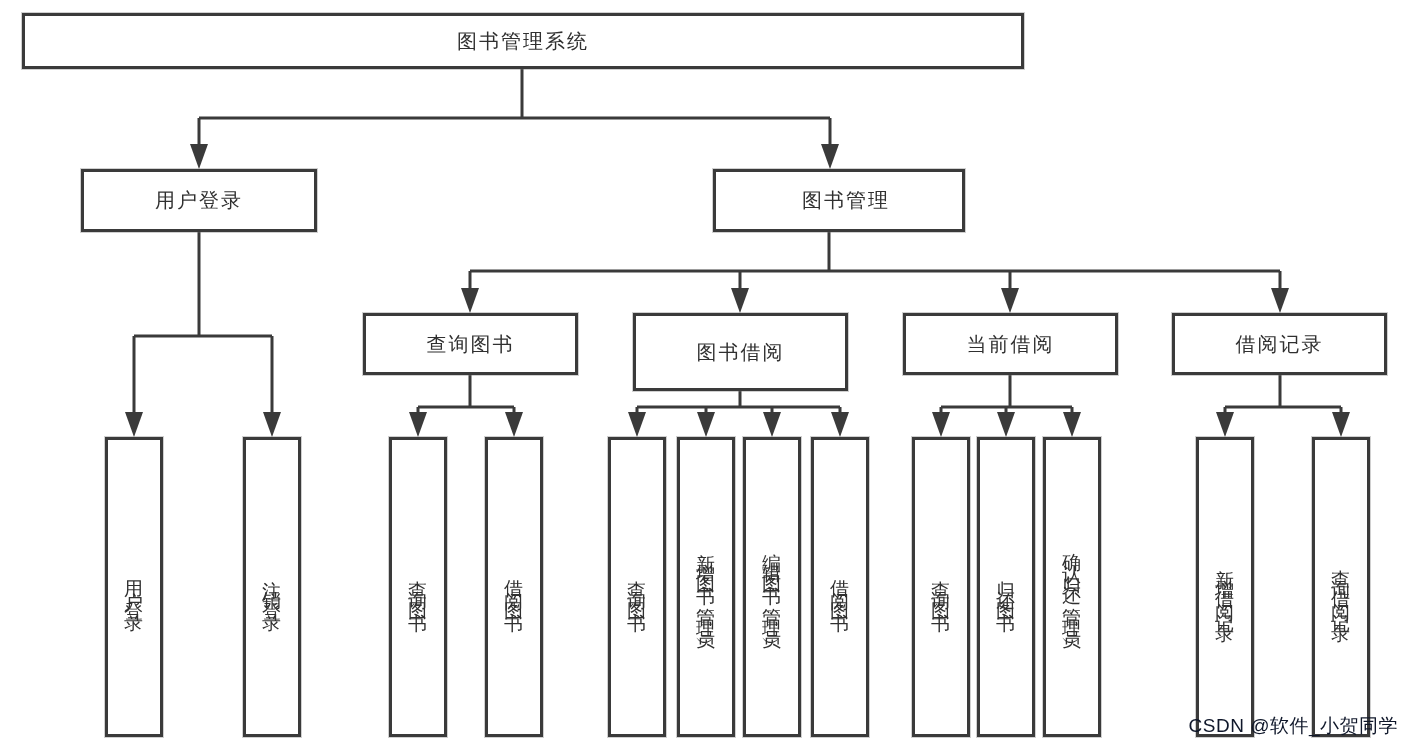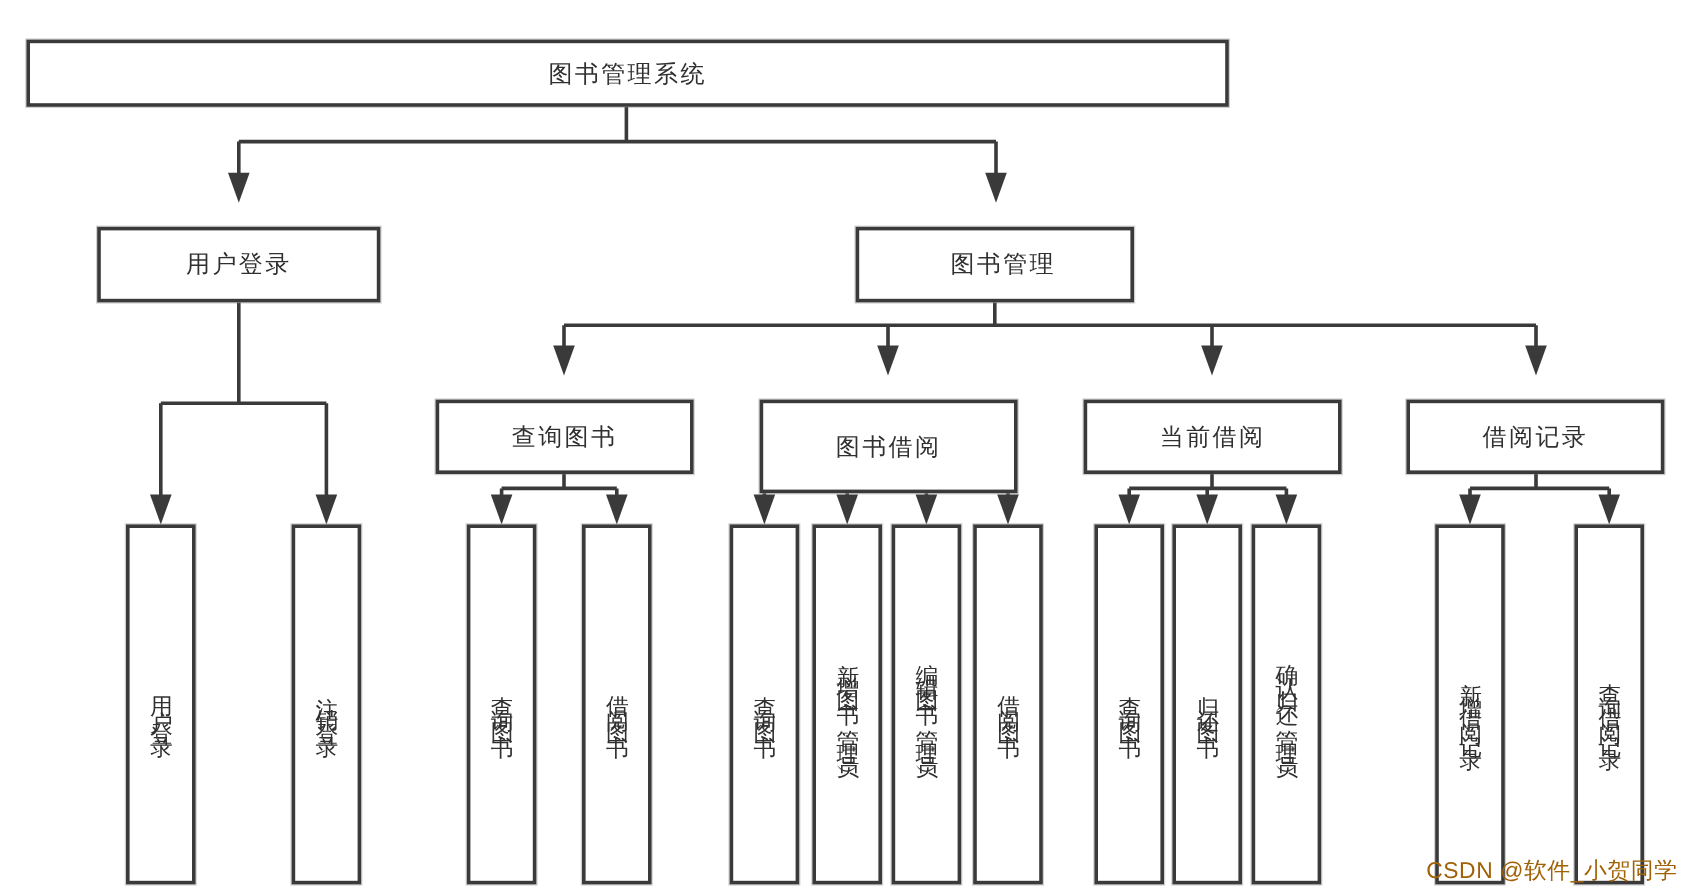--- a/index.html
+++ b/index.html
@@ -26,21 +26,20 @@
     box-sizing: border-box;
     border: 3px solid #3a3a3a;
     background: #ffffff;
     display: flex;
     align-items: center;
     justify-content: center;
     color: #303030;
     font-size: 20px;
     letter-spacing: 2px;
     box-shadow: 0 0 0 1px rgba(120,120,120,0.35);
-    margin-top: 20px;
   }
   .vnode {
     position: absolute;
     top: 437px;
     width: 58px;
     height: 300px;
     box-sizing: border-box;
     border: 3px solid #3a3a3a;
     background: #ffffff;
     display: flex;
@@ -64,21 +63,21 @@
   }
   .arrow {
     fill: #3a3a3a;
     stroke: none;
   }
   #watermark {
     position: absolute;
     left: 1186px;
     top: 713px;
     width: 212px;
-    color: #a16207;
+    color: #0f172a;
     font-size: 19px;
     letter-spacing: 0.5px;
     white-space: nowrap;
     text-align: right;
   }
 </style>
 </head>
 <body>
 
 <div id="canvas">
@@ -133,21 +132,21 @@
     </g>
   </svg>
 
   <div class="hnode" style="left:22px; top:13px; width:1002px; height:56px;">
     <span>图书管理系统</span>
   </div>
 
   <div class="hnode" style="left:81px; top:169px; width:236px; height:63px;">
     <span>用户登录</span>
   </div>
-  <div class="hnode" style="left:713px; top:169px; width:232px; height:63px;padding-left:14px;">
+  <div class="hnode" style="left:713px; top:169px; width:252px; height:63px;padding-left:14px;">
     <span>图书管理</span>
   </div>
 
   <div class="hnode" style="left:363px; top:313px; width:215px; height:62px;">
     <span>查询图书</span>
   </div>
   <div class="hnode" style="left:633px; top:313px; width:215px; height:78px;">
     <span>图书借阅</span>
   </div>
   <div class="hnode" style="left:903px; top:313px; width:215px; height:62px;">

